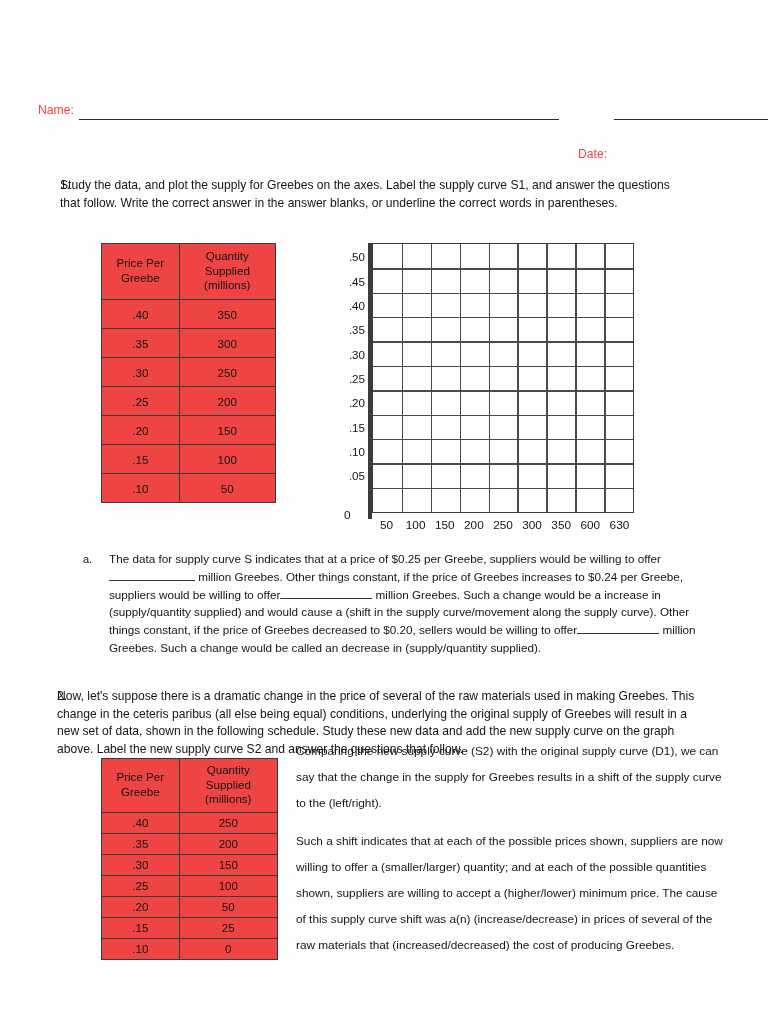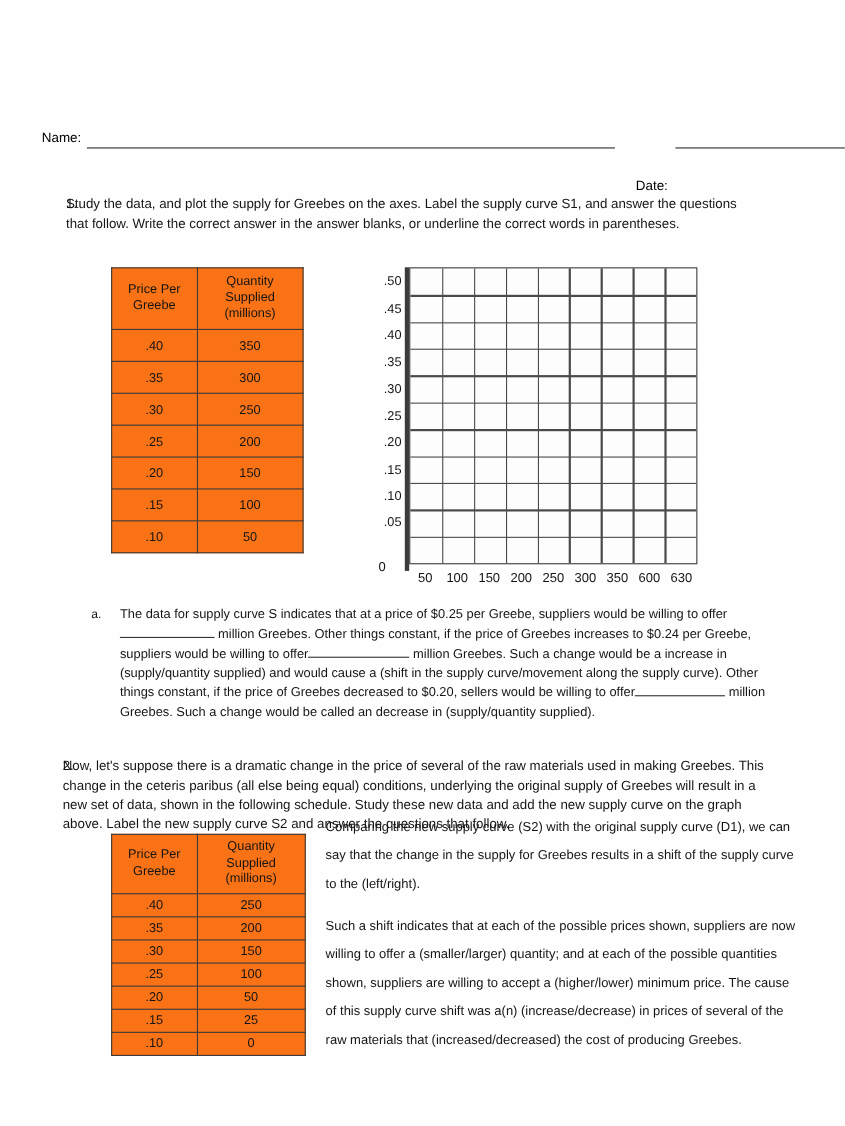--- a/index.html
+++ b/index.html
@@ -28,25 +28,25 @@
     top: 60px;
     width: 700px;
     font-size: 14.6px;
     font-weight: bold;
     letter-spacing: -0.1px;
     color: #101010;
   }
   .nameline {
     position: absolute;
     left: 38px;
-    top: 118px;
+    top: 103px;
     width: 700px;
     height: 20px;
     font-size: 12.2px;
-    color: #000000;
+    color: #ef4444;
   }
   .nameline .lbl { position: absolute; top: 0; }
   .nameline .rule {
     position: absolute;
     border-bottom: 1px solid #2b2b2b;
     height: 1px;
   }
   .name-lbl { left: 0; }
   .name-rule { left: 41px; width: 480px; top: 16px; }
   .date-lbl { left: 540px; margin-top: 44px; }
@@ -102,21 +102,21 @@
   .blank.w1 { width: 86px; }
   .blank.w2 { width: 92px; }
   .blank.w3 { width: 82px; }
 
   
   table.data {
     position: absolute;
     border-collapse: collapse;
     font-size: 11.6px;
     color: #141414;
-    background: #f97316;
+    background: #ef4444;
   }
   table.data th, table.data td {
     border: 1px solid #3a3a3a;
     text-align: center;
     font-weight: normal;
     padding: 0;
   }
   table.data th {
     padding: 4px 6px 5px 6px;
     line-height: 14.6px;

